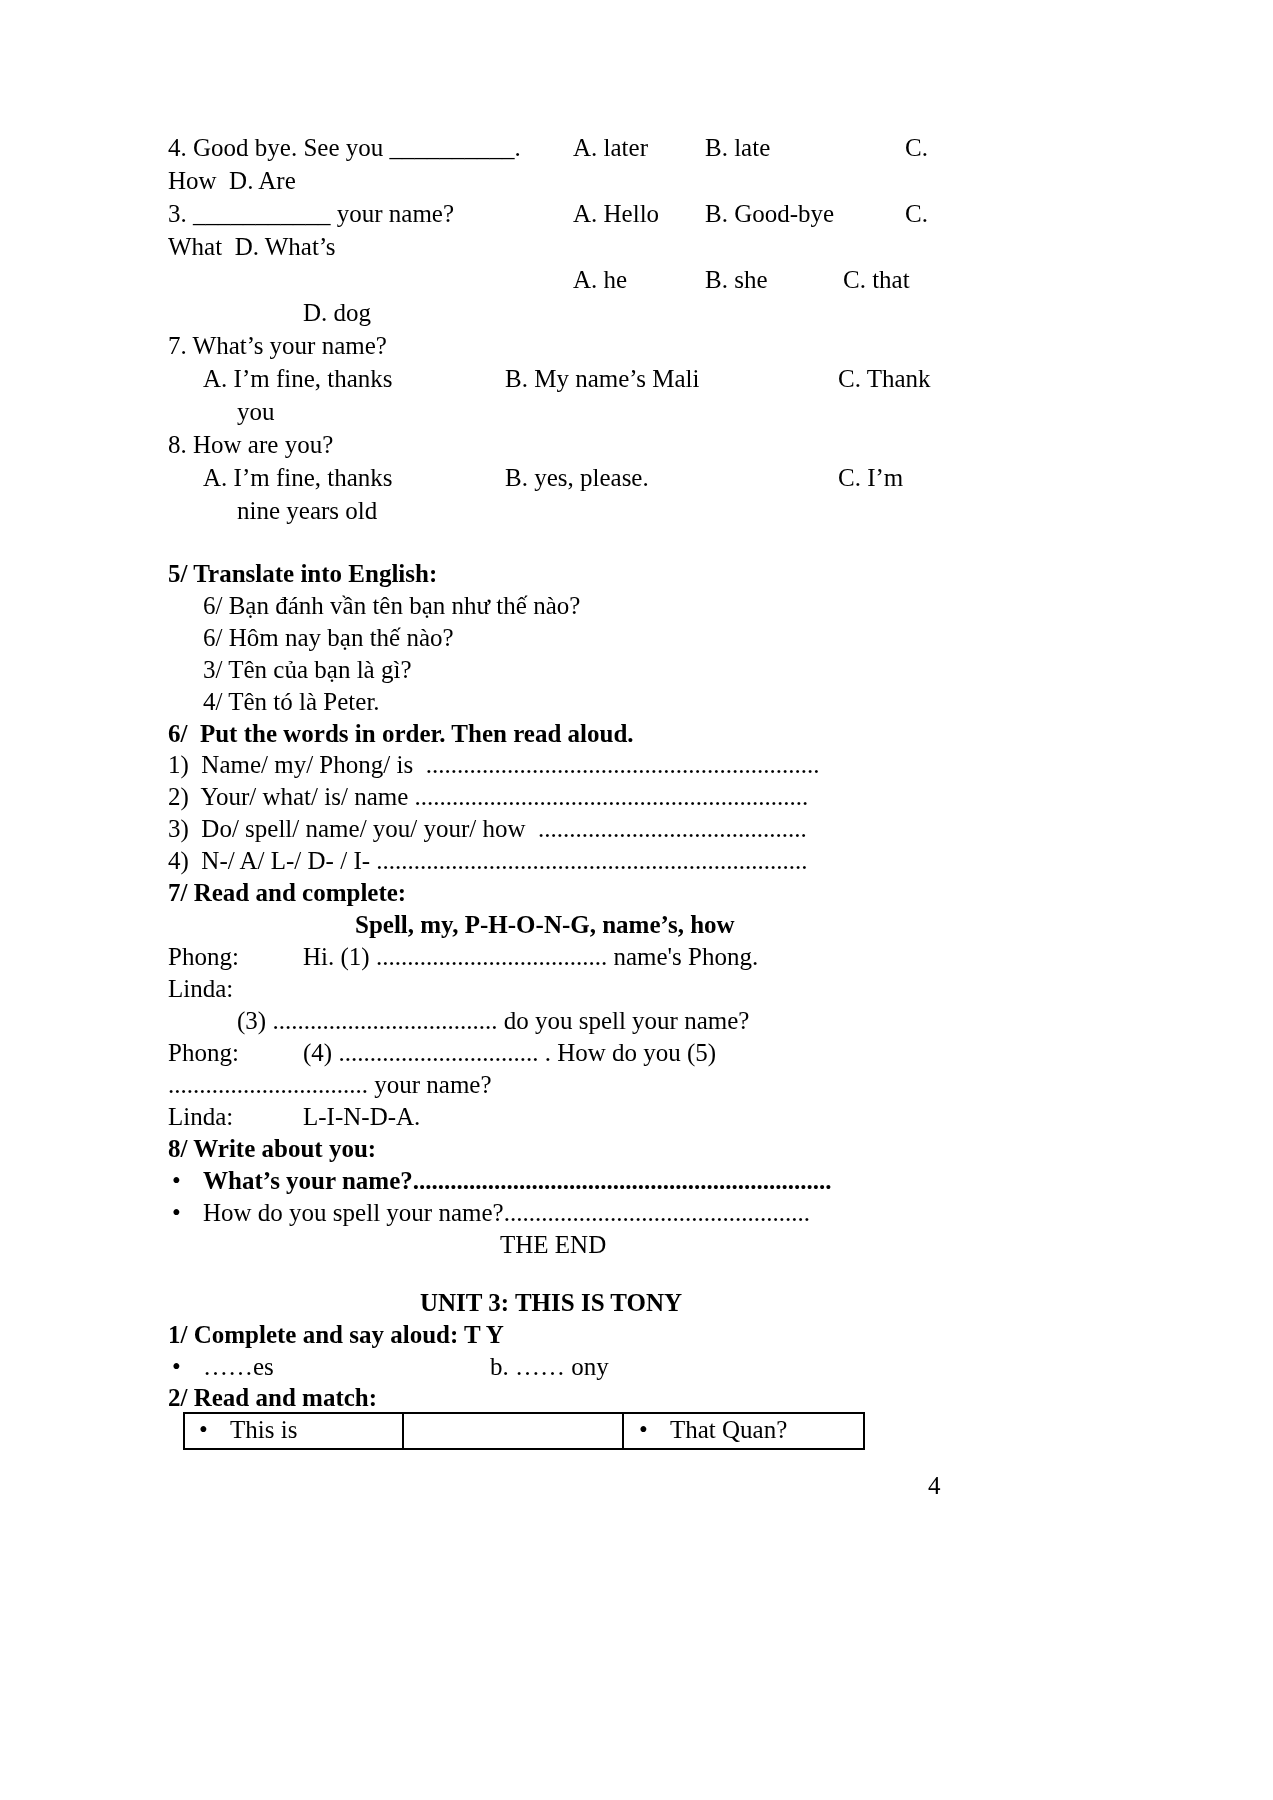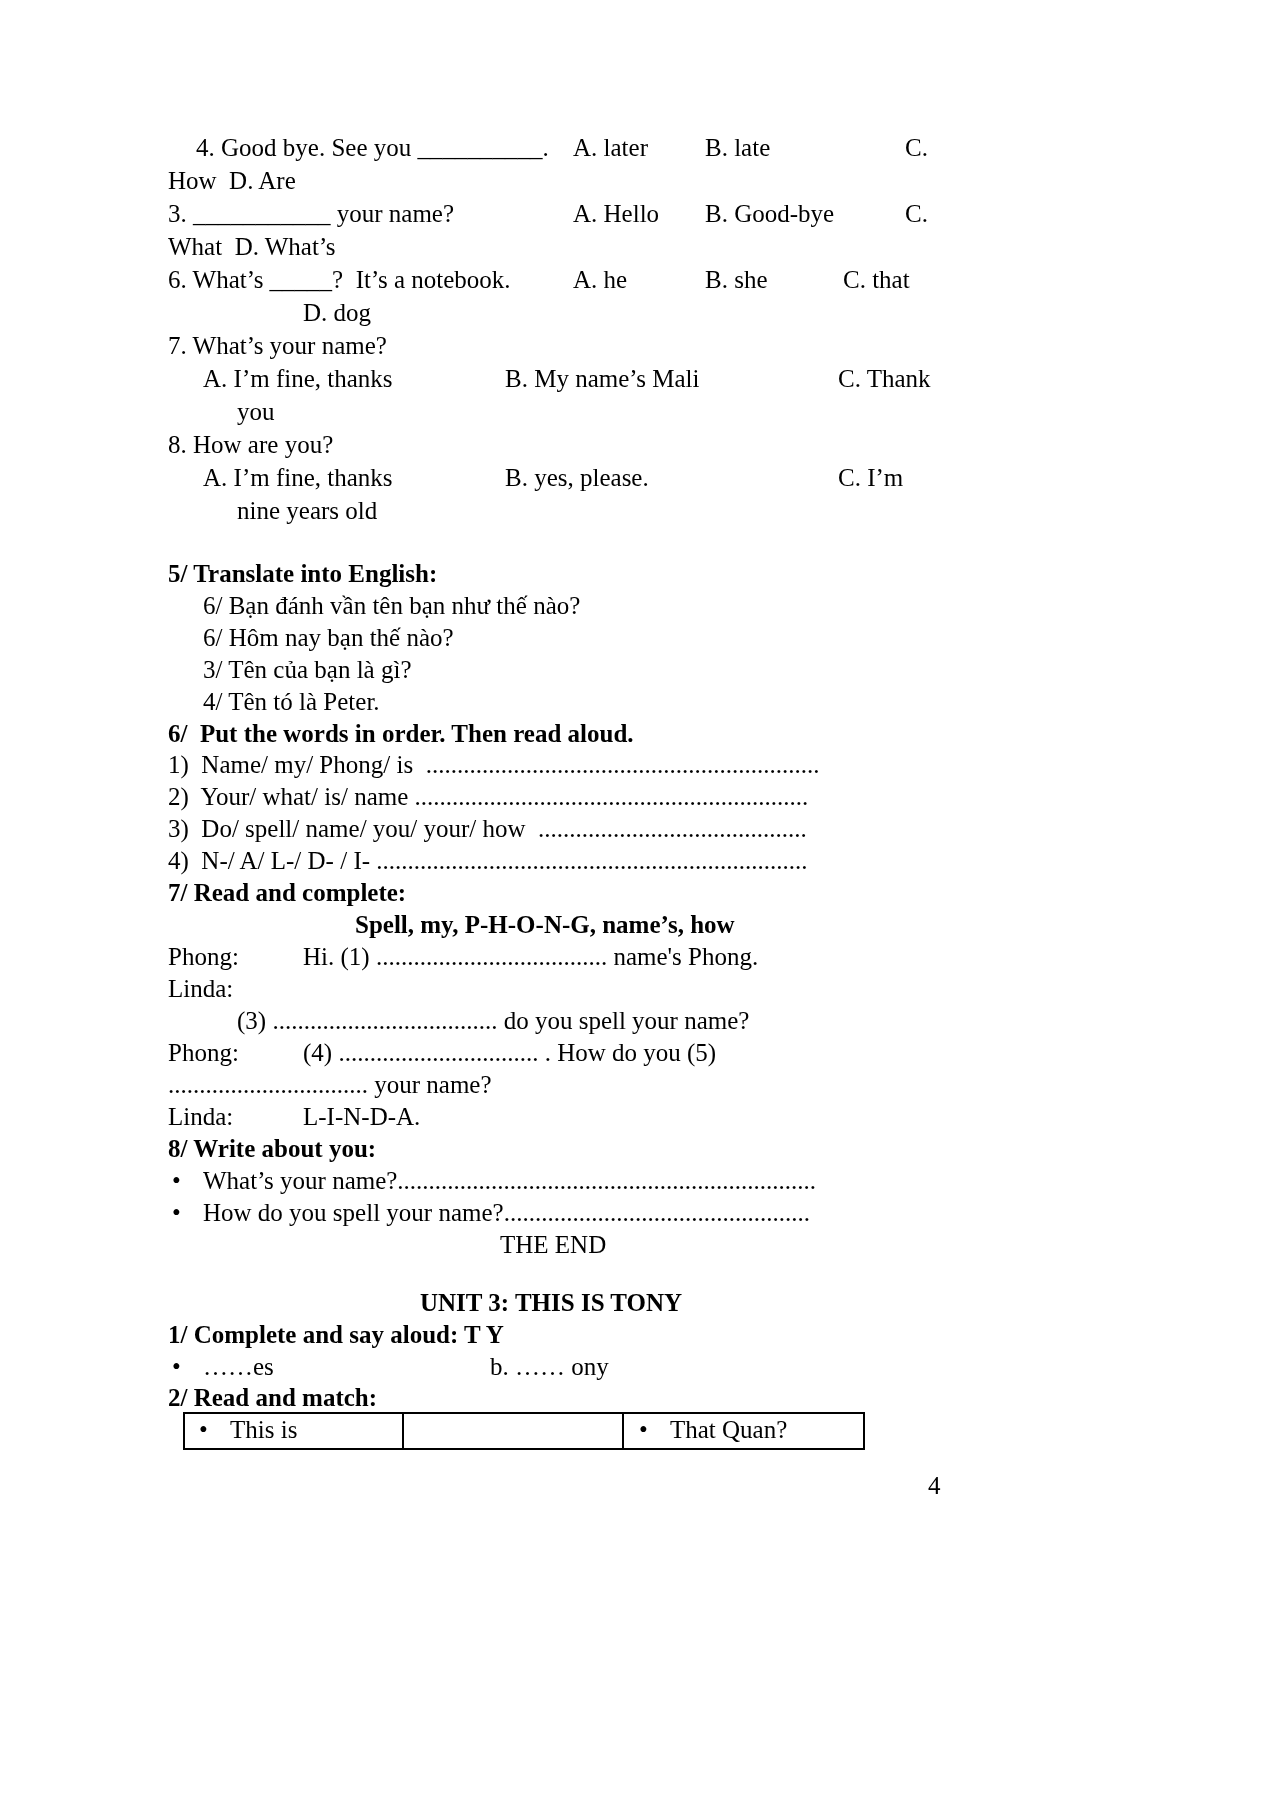--- a/index.html
+++ b/index.html
@@ -26,39 +26,38 @@
   }
   .match-table .seg { top:2px; }
   .page-number { position:absolute; white-space:pre; }
 </style>
 </head>
 <body>
 
 <div class="page">
   <div id="doc-lines">
       <div class="line" style="top: 134px;">
-        <span class="seg" style="left: 168px; margin-left: 28px;">4. Good bye. See you __________.</span>
+        <span class="seg" style="left: 168px;">4. Good bye. See you __________.</span>
         <span class="seg" style="left: 573px;">A. later</span>
         <span class="seg" style="left: 705px;">B. late</span>
         <span class="seg" style="left: 905px;">C.</span>
       </div>
       <div class="line" style="top: 167px;">
         <span class="seg" style="left: 168px;">How  D. Are</span>
       </div>
       <div class="line" style="top: 200px;">
         <span class="seg" style="left: 168px;">3. ___________ your name?</span>
         <span class="seg" style="left: 573px;">A. Hello</span>
         <span class="seg" style="left: 705px;">B. Good-bye</span>
         <span class="seg" style="left: 905px;">C.</span>
       </div>
       <div class="line" style="top: 233px;">
         <span class="seg" style="left: 168px;">What  D. What’s</span>
       </div>
       <div class="line" style="top: 266px;">
-        <span class="seg" style="left: 168px;">6. What’s _____?  It’s a notebook.</span>
         <span class="seg" style="left: 573px;">A. he</span>
         <span class="seg" style="left: 705px;">B. she</span>
         <span class="seg" style="left: 843px;">C. that</span>
       </div>
       <div class="line" style="top: 299px;">
         <span class="seg" style="left: 303px;">D. dog</span>
       </div>
       <div class="line" style="top: 332px;">
         <span class="seg" style="left: 168px;">7. What’s your name?</span>
       </div>
@@ -136,21 +135,21 @@
       </div>
       <div class="line" style="top: 1103px;">
         <span class="seg" style="left: 168px;">Linda:</span>
         <span class="seg" style="left: 303px;">L-I-N-D-A.</span>
       </div>
       <div class="line" style="top: 1135px;">
         <span class="seg bold" style="left: 168px;">8/ Write about you:</span>
       </div>
       <div class="line" style="top: 1167px;">
         <span class="seg" style="left: 172px;">•</span>
-        <span class="seg" style="left: 203px;">What’s your name?...................................................................</span>
+        <span class="seg" style="left: 203px; font-weight: bold;">What’s your name?...................................................................</span>
       </div>
       <div class="line" style="top: 1199px;">
         <span class="seg" style="left: 172px;">•</span>
         <span class="seg" style="left: 203px;">How do you spell your name?.................................................</span>
       </div>
       <div class="line" style="top: 1231px;">
         <span class="seg" style="left: 500px;">THE END</span>
       </div>
       <div class="line" style="top: 1289px; padding-left: 19px;">
         <span class="seg bold" style="left: 420px;">UNIT 3: THIS IS TONY</span>

